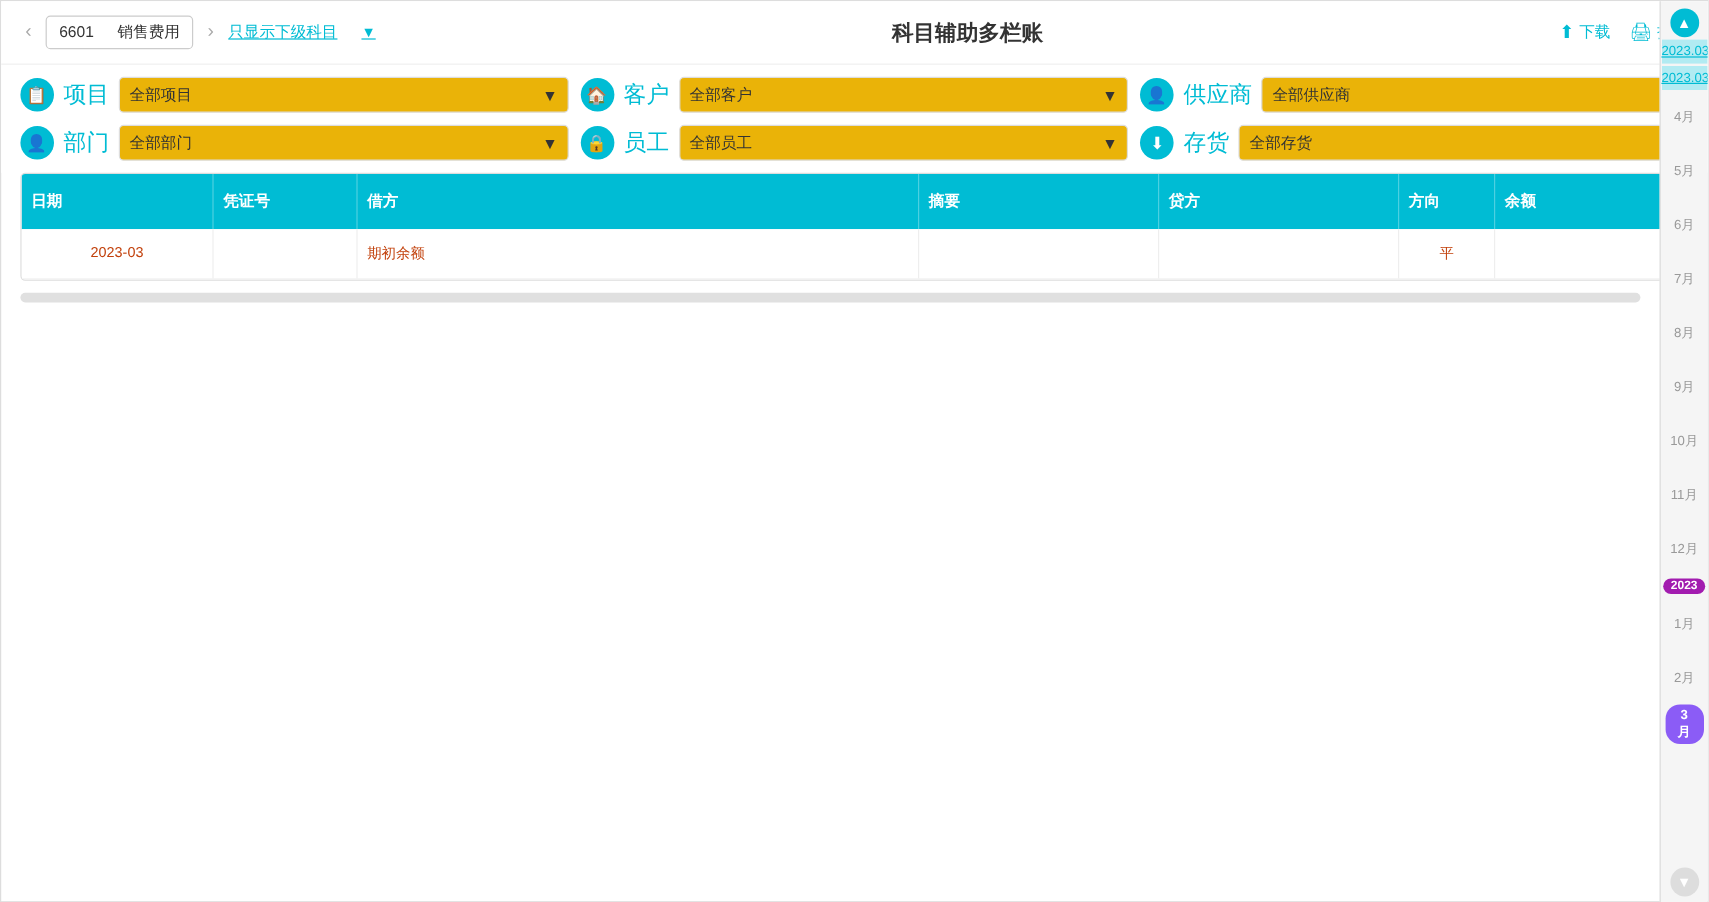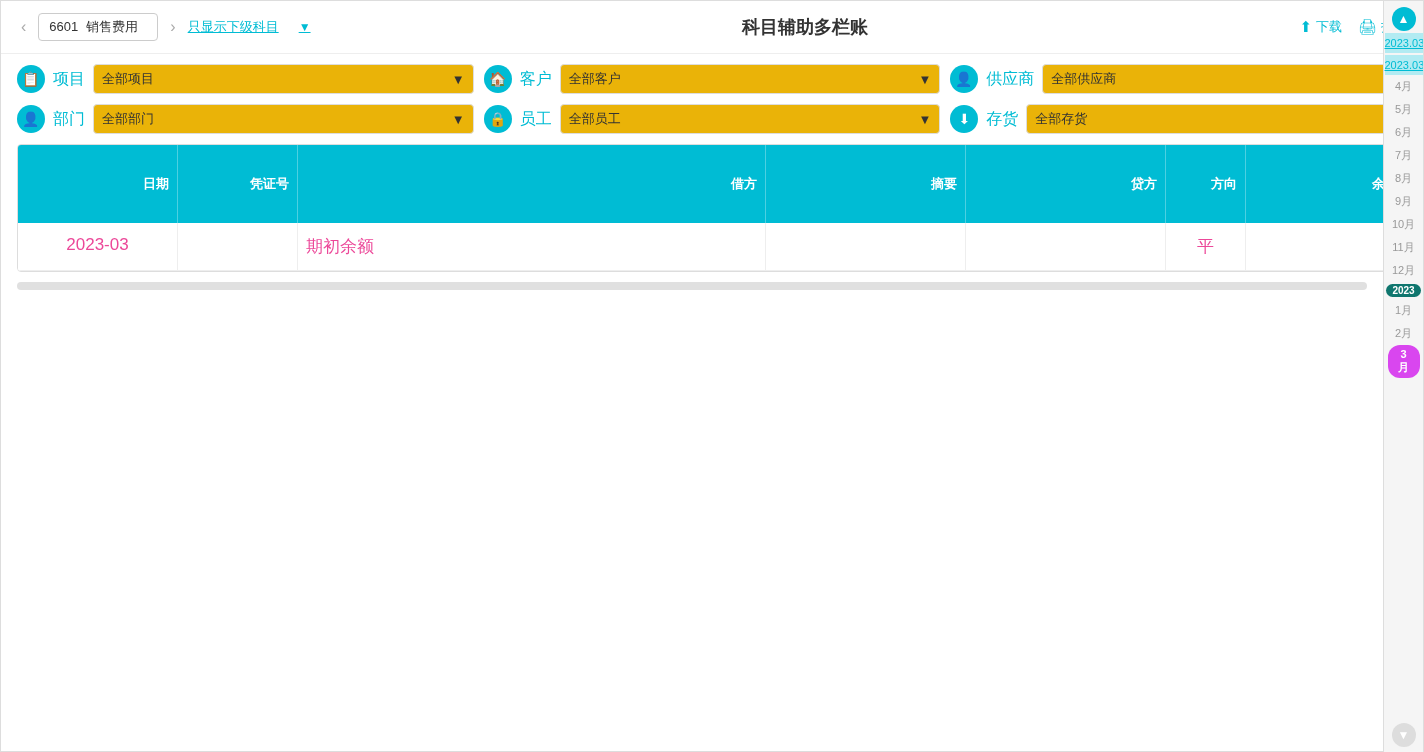--- a/index.html
+++ b/index.html
@@ -15,59 +15,59 @@
     .page-title { flex: 1; text-align: center; font-size: 18px; font-weight: bold; color: #333; }
     .header-actions { display: flex; gap: 16px; align-items: center; }
     .action-btn { background: none; border: none; cursor: pointer; color: #00bcd4; font-size: 13px; display: flex; align-items: center; gap: 4px; }
     .close-btn { background: none; border: none; cursor: pointer; color: #999; font-size: 18px; position: absolute; right: 12px; top: 12px; }
 
     
     .filter-bar { padding: 10px 16px; display: grid; grid-template-columns: repeat(3, 1fr); gap: 10px; background: #fff; }
     .filter-row { display: flex; align-items: center; gap: 8px; }
     .filter-icon { width: 28px; height: 28px; border-radius: 50%; display: flex; align-items: center; justify-content: center; font-size: 14px; flex-shrink: 0; }
     .filter-icon.teal { background: #00bcd4; color: white; }
-    .filter-label { color: #00bcd4; font-size: 16px; min-width: 28px; }
+    .filter-label { color: #00bcd4; font-size: 19px; min-width: 28px; }
     .filter-select { flex: 1; border: 1px solid #ddd; border-radius: 4px; padding: 5px 8px; font-size: 13px; color: #333; display: flex; align-items: center; justify-content: space-between; cursor: pointer; background: #eab308; }
 
     
     .table-container { margin: 0 16px; border: 1px solid #ddd; border-radius: 4px; overflow: hidden; }
     .table-header { display: grid; grid-template-columns: 160px 120px 1fr 200px 200px 80px 160px; background: #00bcd4; }
-    .th { color: white; font-size: 13px; font-weight: bold; text-align: right; padding: 30px 8px; border-right: 1px solid rgba(255,255,255,0.3); }
+    .th { color: white; font-size: 13px; font-weight: bold; text-align: left; padding: 14px 8px; border-right: 1px solid rgba(255,255,255,0.3); }
     .th:last-child { border-right: none; }
 
     .table-body { background: #fff; }
     .table-row { display: grid; grid-template-columns: 160px 120px 1fr 200px 200px 80px 160px; border-bottom: 1px solid #eee; }
-    .td { padding: 12px 8px; font-size: 17px; color: #ec4899; text-align: center; border-right: 1px solid #eee; }
+    .td { padding: 12px 8px; font-size: 12px; color: #c2410c; text-align: center; border-right: 1px solid #eee; }
     .td:last-child { border-right: none; }
     .td.left { text-align: left; }
 
     
     .scrollbar-area { margin: 10px 16px 0; }
     .h-scrollbar { width: calc(100% - 40px); height: 8px; background: #e0e0e0; border-radius: 4px; }
 
     
     .side-timeline { position: absolute; right: 0; top: 0; width: 40px; height: 752px; background: #f5f5f5; border-left: 1px solid #ddd; display: flex; flex-direction: column; align-items: center; padding: 4px 0; overflow: hidden; }
     .timeline-nav { width: 24px; height: 24px; border-radius: 50%; background: #00bcd4; color: white; display: flex; align-items: center; justify-content: center; cursor: pointer; font-size: 12px; margin: 2px 0; flex-shrink: 0; }
     .timeline-nav.disabled { background: #ddd; cursor: default; }
-    .timeline-item { font-size: 11px; color: #999; cursor: pointer; padding: 4px 0; text-align: center; width: 100%; display: flex; align-items: center; justify-content: center; flex-shrink: 0; }
+    .timeline-item { font-size: 11px; color: #999; cursor: pointer; padding: 15px 0; text-align: center; width: 100%; display: flex; align-items: center; justify-content: center; flex-shrink: 0; }
     .timeline-item.active { background: #00bcd4; color: white; border-radius: 12px; width: 28px; margin: 0 auto; font-weight: bold; }
-    .timeline-year-badge { background: #0f766e; color: white; border-radius: 10px; padding: 1px 6px; font-size: 10px; font-weight: bold; margin: 2px 0; }
+    .timeline-year-badge { background: #a21caf; color: white; border-radius: 10px; padding: 1px 6px; font-size: 10px; font-weight: bold; margin: 2px 0; }
     .timeline-section { display: flex; flex-direction: column; align-items: center; width: 100%; }
     .timeline-selected-row { background: #b2ebf2; width: 38px; color: #00bcd4; font-size: 11px; text-align: center; padding: 4px 0; cursor: pointer; text-decoration: underline; }
   </style>
 </head>
 <body>
 
 <div class="window">
 
   <div class="header">
     <button class="nav-btn">‹</button>
     <div class="account-tag">
       <span>6601</span>
-      <span style="margin-left:4px;">销售费用</span>
+      <span style="margin-left:16px;">销售费用</span>
     </div>
     <button class="nav-btn">›</button>
 
     <button class="show-sub">
       <span>只显示下级科目</span>
       <span style="font-size:12px;">▼</span>
     </button>
 
     <div class="page-title">科目辅助多栏账</div>
 
@@ -188,19 +188,19 @@
       <div class="timeline-item">10月</div>
       <div class="timeline-item">11月</div>
       <div class="timeline-item">12月</div>
     </div>
 
     <div class="timeline-year-badge">2023</div>
 
     <div class="timeline-section">
       <div class="timeline-item">1月</div>
       <div class="timeline-item">2月</div>
-      <div class="timeline-item active" style="background:#d946ef; color:white; border-radius:12px; padding: 3px 8px; width:32px; font-weight:bold;">3月</div>
+      <div class="timeline-item active" style="background:#8b5cf6; color:white; border-radius:12px; padding: 3px 8px; width:32px; font-weight:bold;">3月</div>
     </div>
 
     <div class="timeline-nav disabled" style="margin-top:auto;">▼</div>
   </div>
 
 </div>
 
 </body></html>

